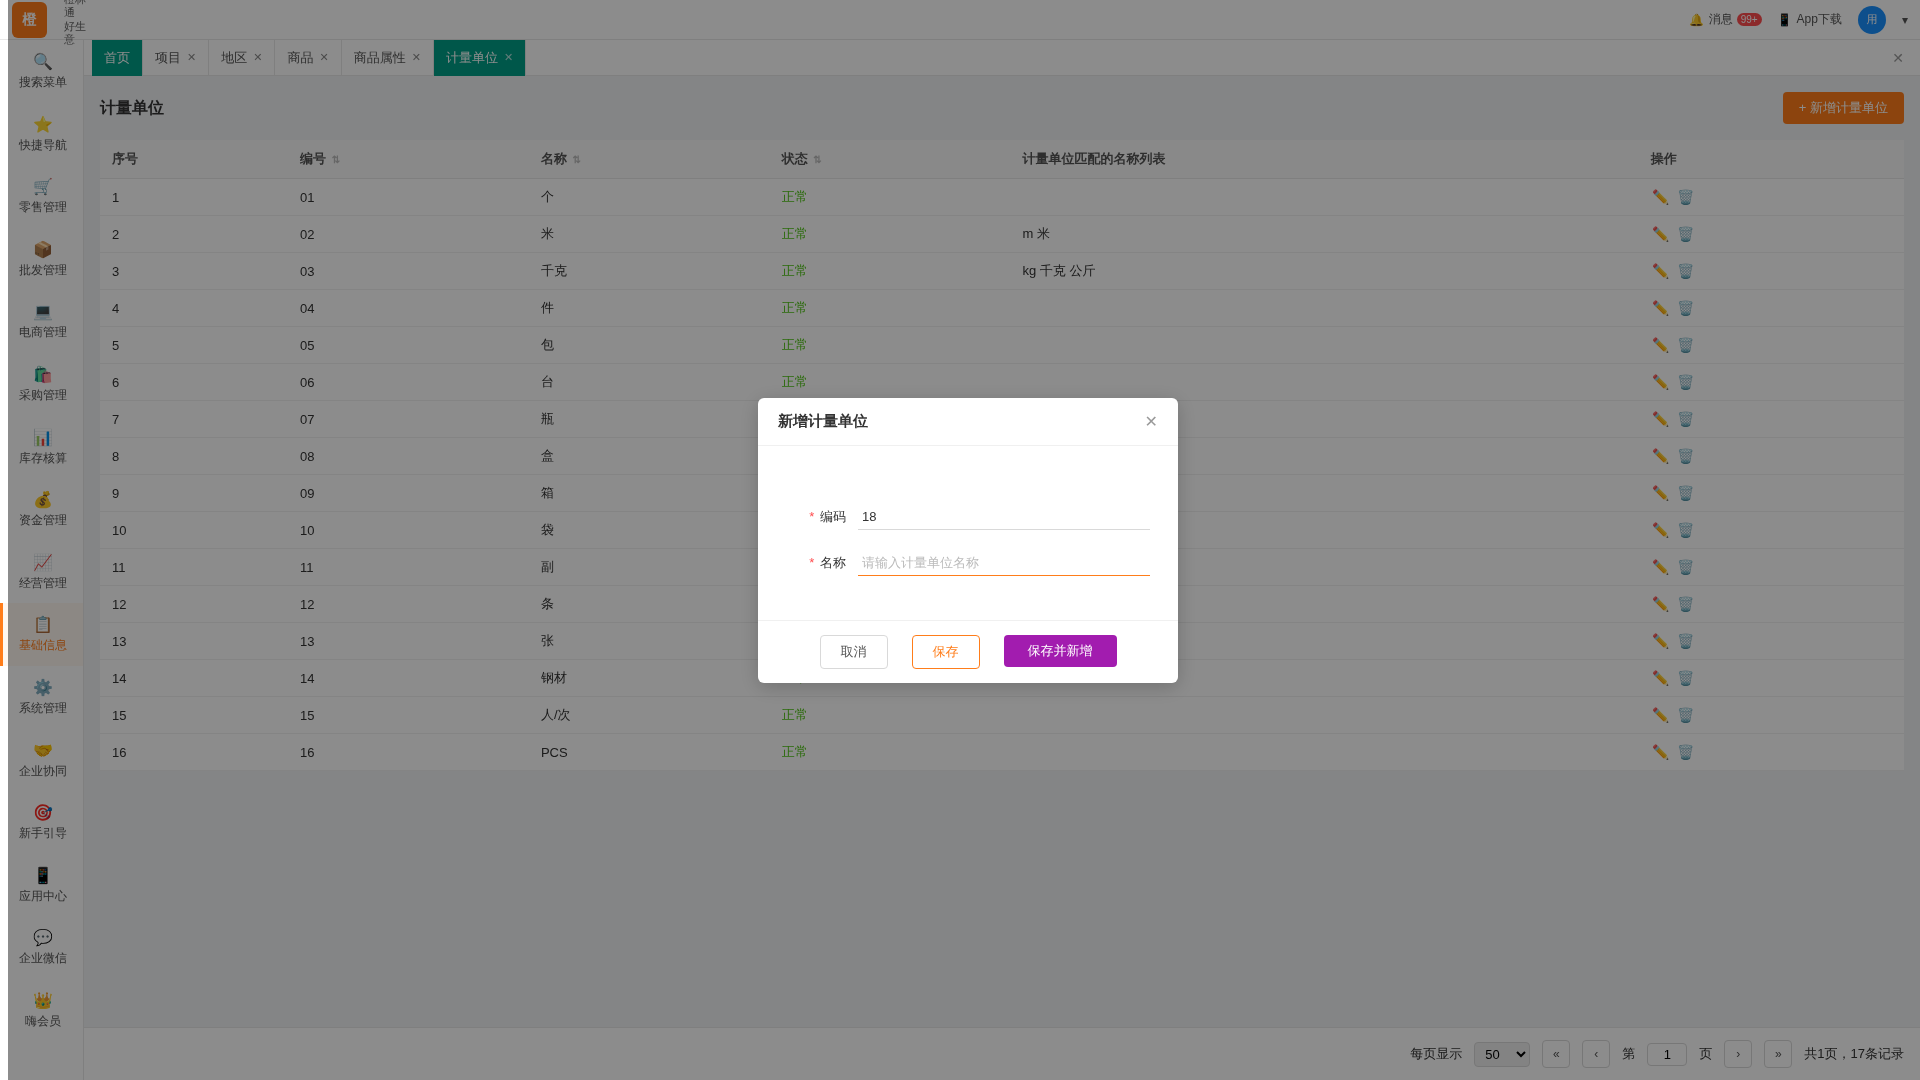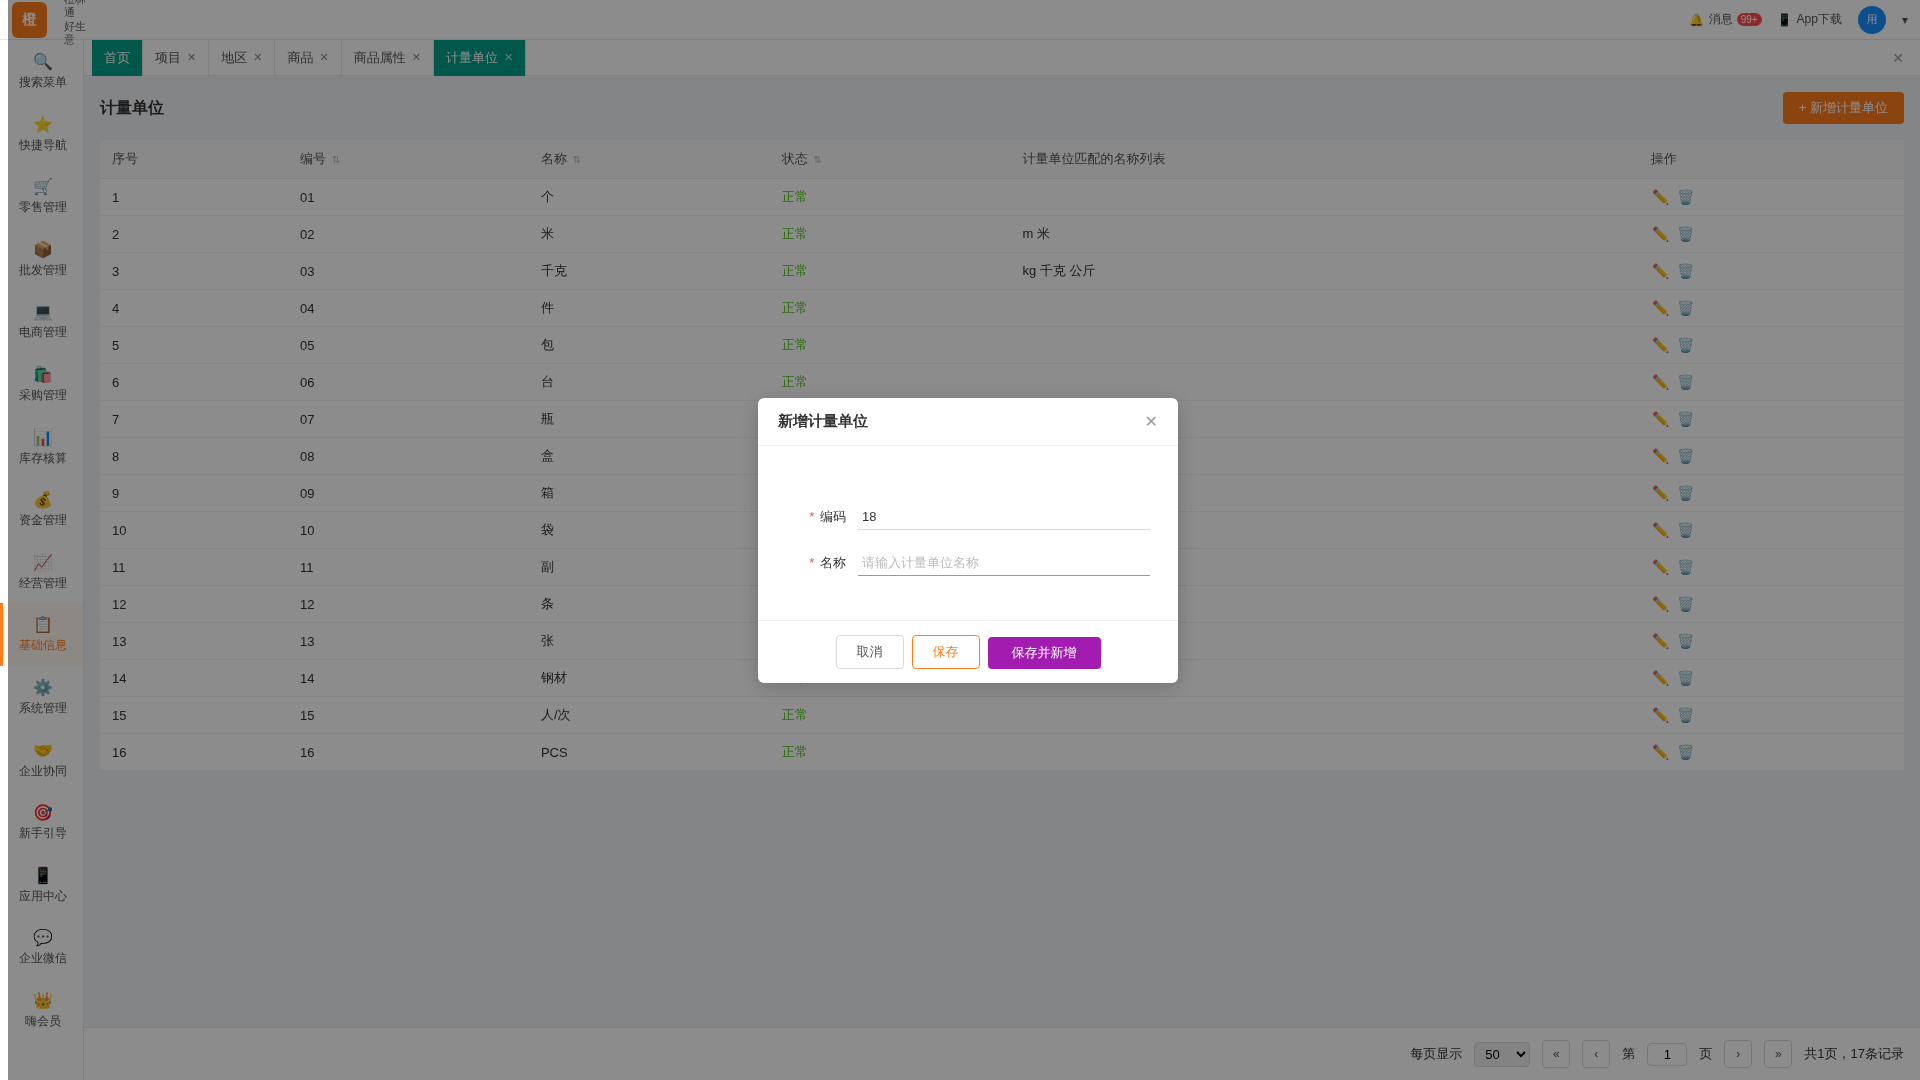--- a/index.html
+++ b/index.html
@@ -42,21 +42,21 @@
     .page-area { flex: 1; padding: 16px; overflow: auto; position: relative; }
 
     
     .page-title-bar { display: flex; align-items: center; justify-content: space-between; margin-bottom: 16px; }
     .page-title { font-size: 16px; font-weight: bold; color: #333; }
     .btn-add { background: #ff7d1a; color: #fff; border: none; border-radius: 4px; padding: 7px 16px; cursor: pointer; font-size: 13px; }
 
     
     .data-table { width: 100%; border-collapse: collapse; background: #fff; }
     .data-table thead tr { background: #fafafa; }
-    .data-table th { padding: 10px 12px; text-align: left; border-bottom: 1px solid #e8e8e8; color: #555; font-weight: normal; font-size: 13px; white-space: nowrap; }
+    .data-table th { padding: 10px 12px; text-align: left; border-bottom: 1px solid #e8e8e8; color: #555; font-weight: bold; font-size: 13px; white-space: nowrap; }
     .data-table td { padding: 9px 12px; border-bottom: 1px solid #f0f0f0; color: #333; font-size: 13px; }
     .status-normal { color: #52c41a; }
     .action-btn { color: #888; cursor: pointer; margin: 0 2px; font-size: 14px; }
     .sort-icon { color: #bbb; font-size: 10px; vertical-align: middle; margin-left: 2px; }
 
     
     .pagination-bar { display: flex; align-items: center; justify-content: flex-end; padding: 12px 16px; background: #fff; border-top: 1px solid #e8e8e8; gap: 12px; font-size: 13px; }
     .pagination-bar select { padding: 3px 6px; border: 1px solid #d9d9d9; border-radius: 4px; font-size: 13px; }
     .page-btn { width: 28px; height: 28px; border: 1px solid #d9d9d9; background: #fff; border-radius: 4px; cursor: pointer; display: flex; align-items: center; justify-content: center; font-size: 12px; color: #555; }
     .page-input { width: 40px; text-align: center; border: 1px solid #d9d9d9; border-radius: 4px; padding: 3px; font-size: 13px; }
@@ -69,21 +69,21 @@
     .modal-header { padding: 14px 20px; border-bottom: 1px solid #f0f0f0; display: flex; align-items: center; justify-content: space-between; }
     .modal-title { font-size: 15px; font-weight: bold; color: #333; }
     .modal-close { cursor: pointer; color: #999; font-size: 16px; }
     .modal-body { padding: 24px 28px; margin-top: 34px; }
     .form-row { display: flex; align-items: center; margin-bottom: 20px; }
     .form-label { width: 60px; text-align: right; margin-right: 12px; color: #333; font-size: 13px; }
     .form-label .required { color: #ff4d4f; margin-right: 2px; }
     .form-input { flex: 1; border: none; border-bottom: 1px solid #d9d9d9; padding: 5px 4px; font-size: 13px; outline: none; color: #333; }
     .form-input.active-input { border-bottom-color: #ff7d1a; }
     .form-input::placeholder { color: #bbb; }
-    .modal-footer { padding: 14px 20px; border-top: 1px solid #f0f0f0; display: flex; align-items: flex-end; justify-content: center; gap: 8px; }
+    .modal-footer { padding: 14px 20px; border-top: 1px solid #f0f0f0; display: flex; align-items: flex-start; justify-content: center; gap: 24px; }
     .btn-cancel { padding: 7px 20px; border: 1px solid #d9d9d9; background: #fff; border-radius: 4px; cursor: pointer; font-size: 13px; color: #555; }
     .btn-save { padding: 7px 20px; border: 1px solid #ff7d1a; background: #fff; color: #ff7d1a; border-radius: 4px; cursor: pointer; font-size: 13px; }
     .btn-save-new { padding: 7px 24px; border: none; background: #a21caf; color: #fff; border-radius: 4px; cursor: pointer; font-size: 13px; }
   </style>
 </head>
 <body>
 
 <div class="top-bar">
   <div class="logo-area">
     <div class="logo-icon">橙</div>

